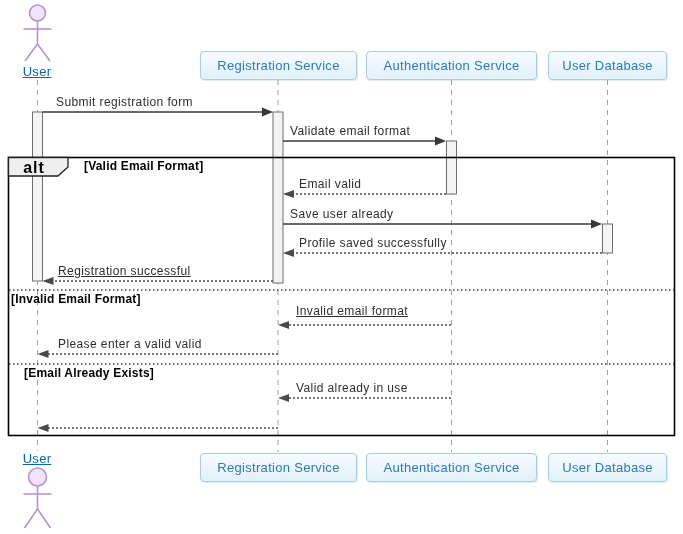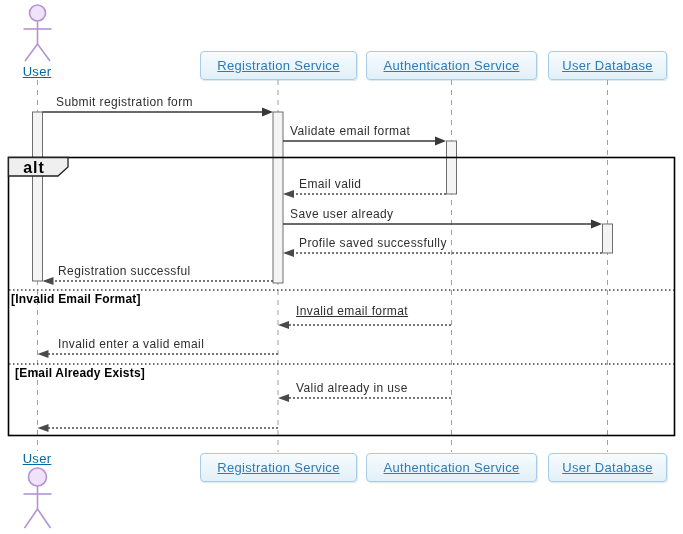--- a/index.html
+++ b/index.html
@@ -7,21 +7,21 @@
     position:relative; width:683px; height:534px; background:#fff;
     font-family:"Liberation Sans", sans-serif; overflow:hidden;
   }
   svg.layer{position:absolute;left:0;top:0;}
   .participant{
     position:absolute; height:27px;
     background:linear-gradient(#F7FBFE,#E2F0F9);
     border:1px solid #A8CCE5; border-radius:4px;
     box-shadow:1px 1px 1px rgba(120,160,190,.25);
     display:flex; align-items:center; justify-content:center;
-    font-size:13px; color:#2D7BB5; text-decoration:underline;
+    font-size:13px; color:#2D7BB5; 
     letter-spacing:.3px; white-space:nowrap;
   }
   .actor-label{
     position:absolute; width:60px; text-align:center;
     font-size:13px; color:#0369a1; text-decoration:underline;
     letter-spacing:.3px;
   }
   .msg{
     position:absolute; font-size:12px; color:#2F2F2F;
     letter-spacing:.4px; white-space:nowrap;
@@ -128,26 +128,27 @@
 
   <div class="participant" style="left:200px; top:51px; width:155px;">Registration Service</div>
   <div class="participant" style="left:366px; top:51px; width:169px;">Authentication Service</div>
   <div class="participant" style="left:548px; top:51px; width:117px;">User Database</div>
 
   <div class="participant" style="left:200px; top:453px; width:155px;">Registration Service</div>
   <div class="participant" style="left:366px; top:453px; width:169px;">Authentication Service</div>
   <div class="participant" style="left:548px; top:453px; width:117px;">User Database</div>
 
   <div class="alt-op">alt</div>
+  <div class="cond" style="left:84px; top:159px;">[Valid Email Format]</div>
   <div class="cond" style="left:11px; top:292px;">[Invalid Email Format]</div>
-  <div class="cond" style="left:15px; top:366px;">[Email Already Exists]</div>
+  <div class="cond" style="left:24px; top:366px;">[Email Already Exists]</div>
 
   <div class="msg" style="left:56px;  top:95px;">Submit registration form</div>
   <div class="msg" style="left:290px; top:124px;">Validate email format</div>
   <div class="msg" style="left:299px; top:177px;">Email valid</div>
   <div class="msg" style="left:290px; top:207px;">Save user already</div>
   <div class="msg" style="left:299px; top:236px;">Profile saved successfully</div>
-  <div class="msg" style="left:58px;  top:264px;">Registration successful</div>
+  <div class="msg" style="left:58px;  top:264px;text-decoration:underline;">Registration successful</div>
   <div class="msg" style="left:296px; top:304px;text-decoration:underline;">Invalid email format</div>
-  <div class="msg" style="left:58px;  top:337px;">Invalid enter a valid email</div>
+  <div class="msg" style="left:58px;  top:337px;">Please enter a valid valid</div>
   <div class="msg" style="left:296px; top:381px;">Valid already in use</div>
 
 </div>
 
 </body></html>

